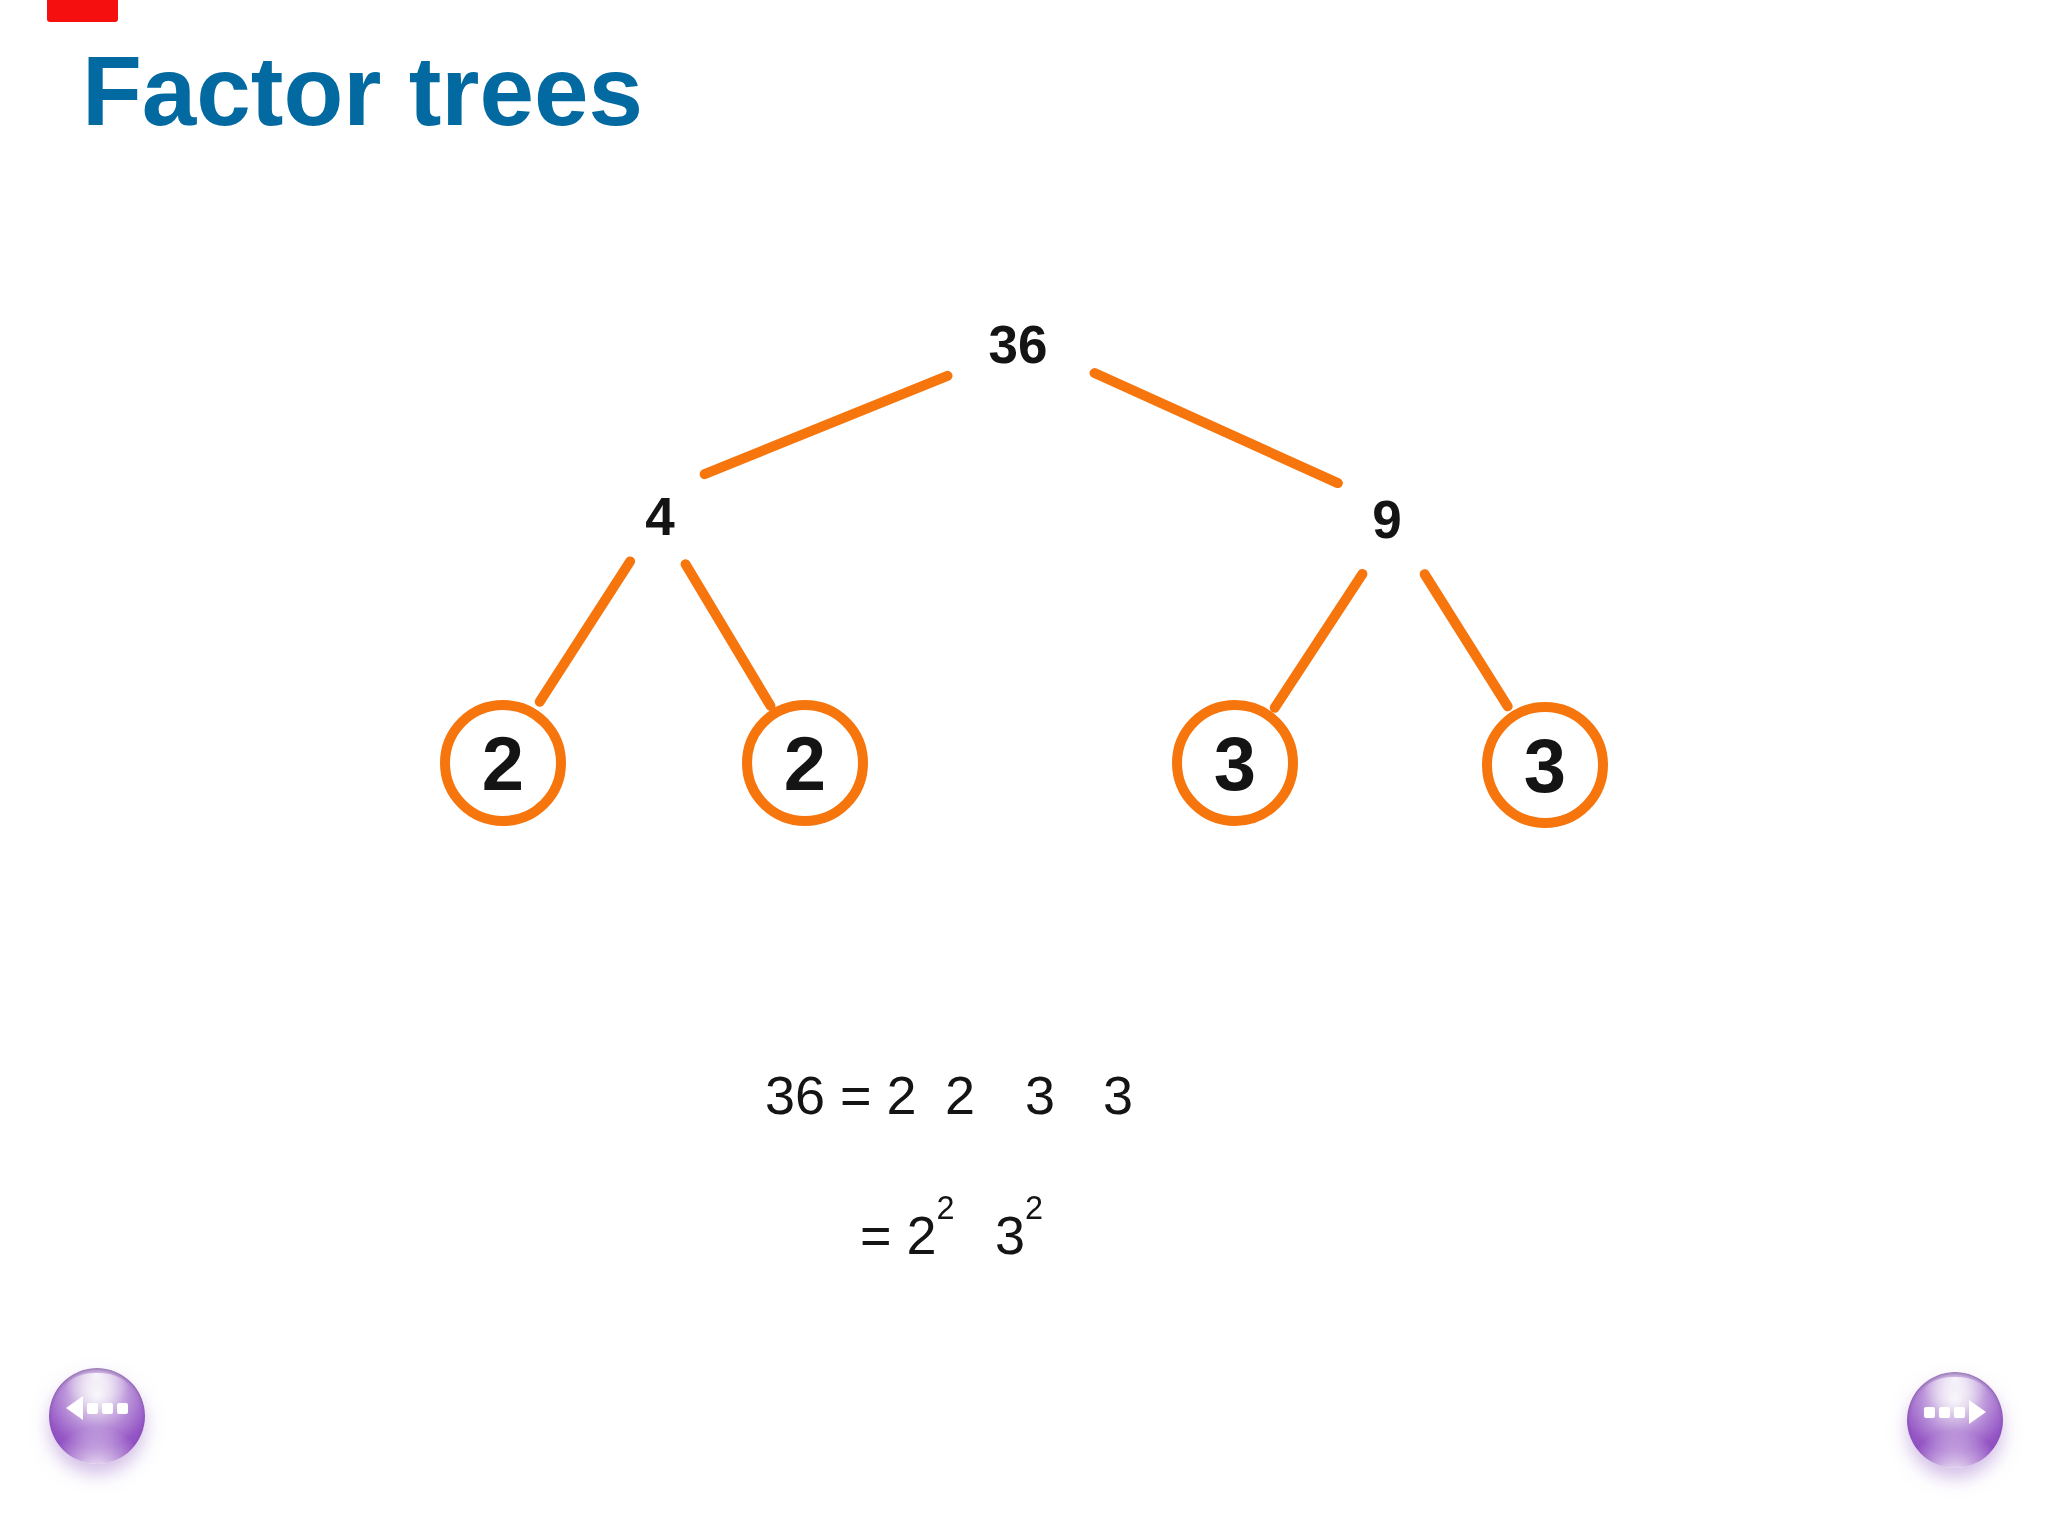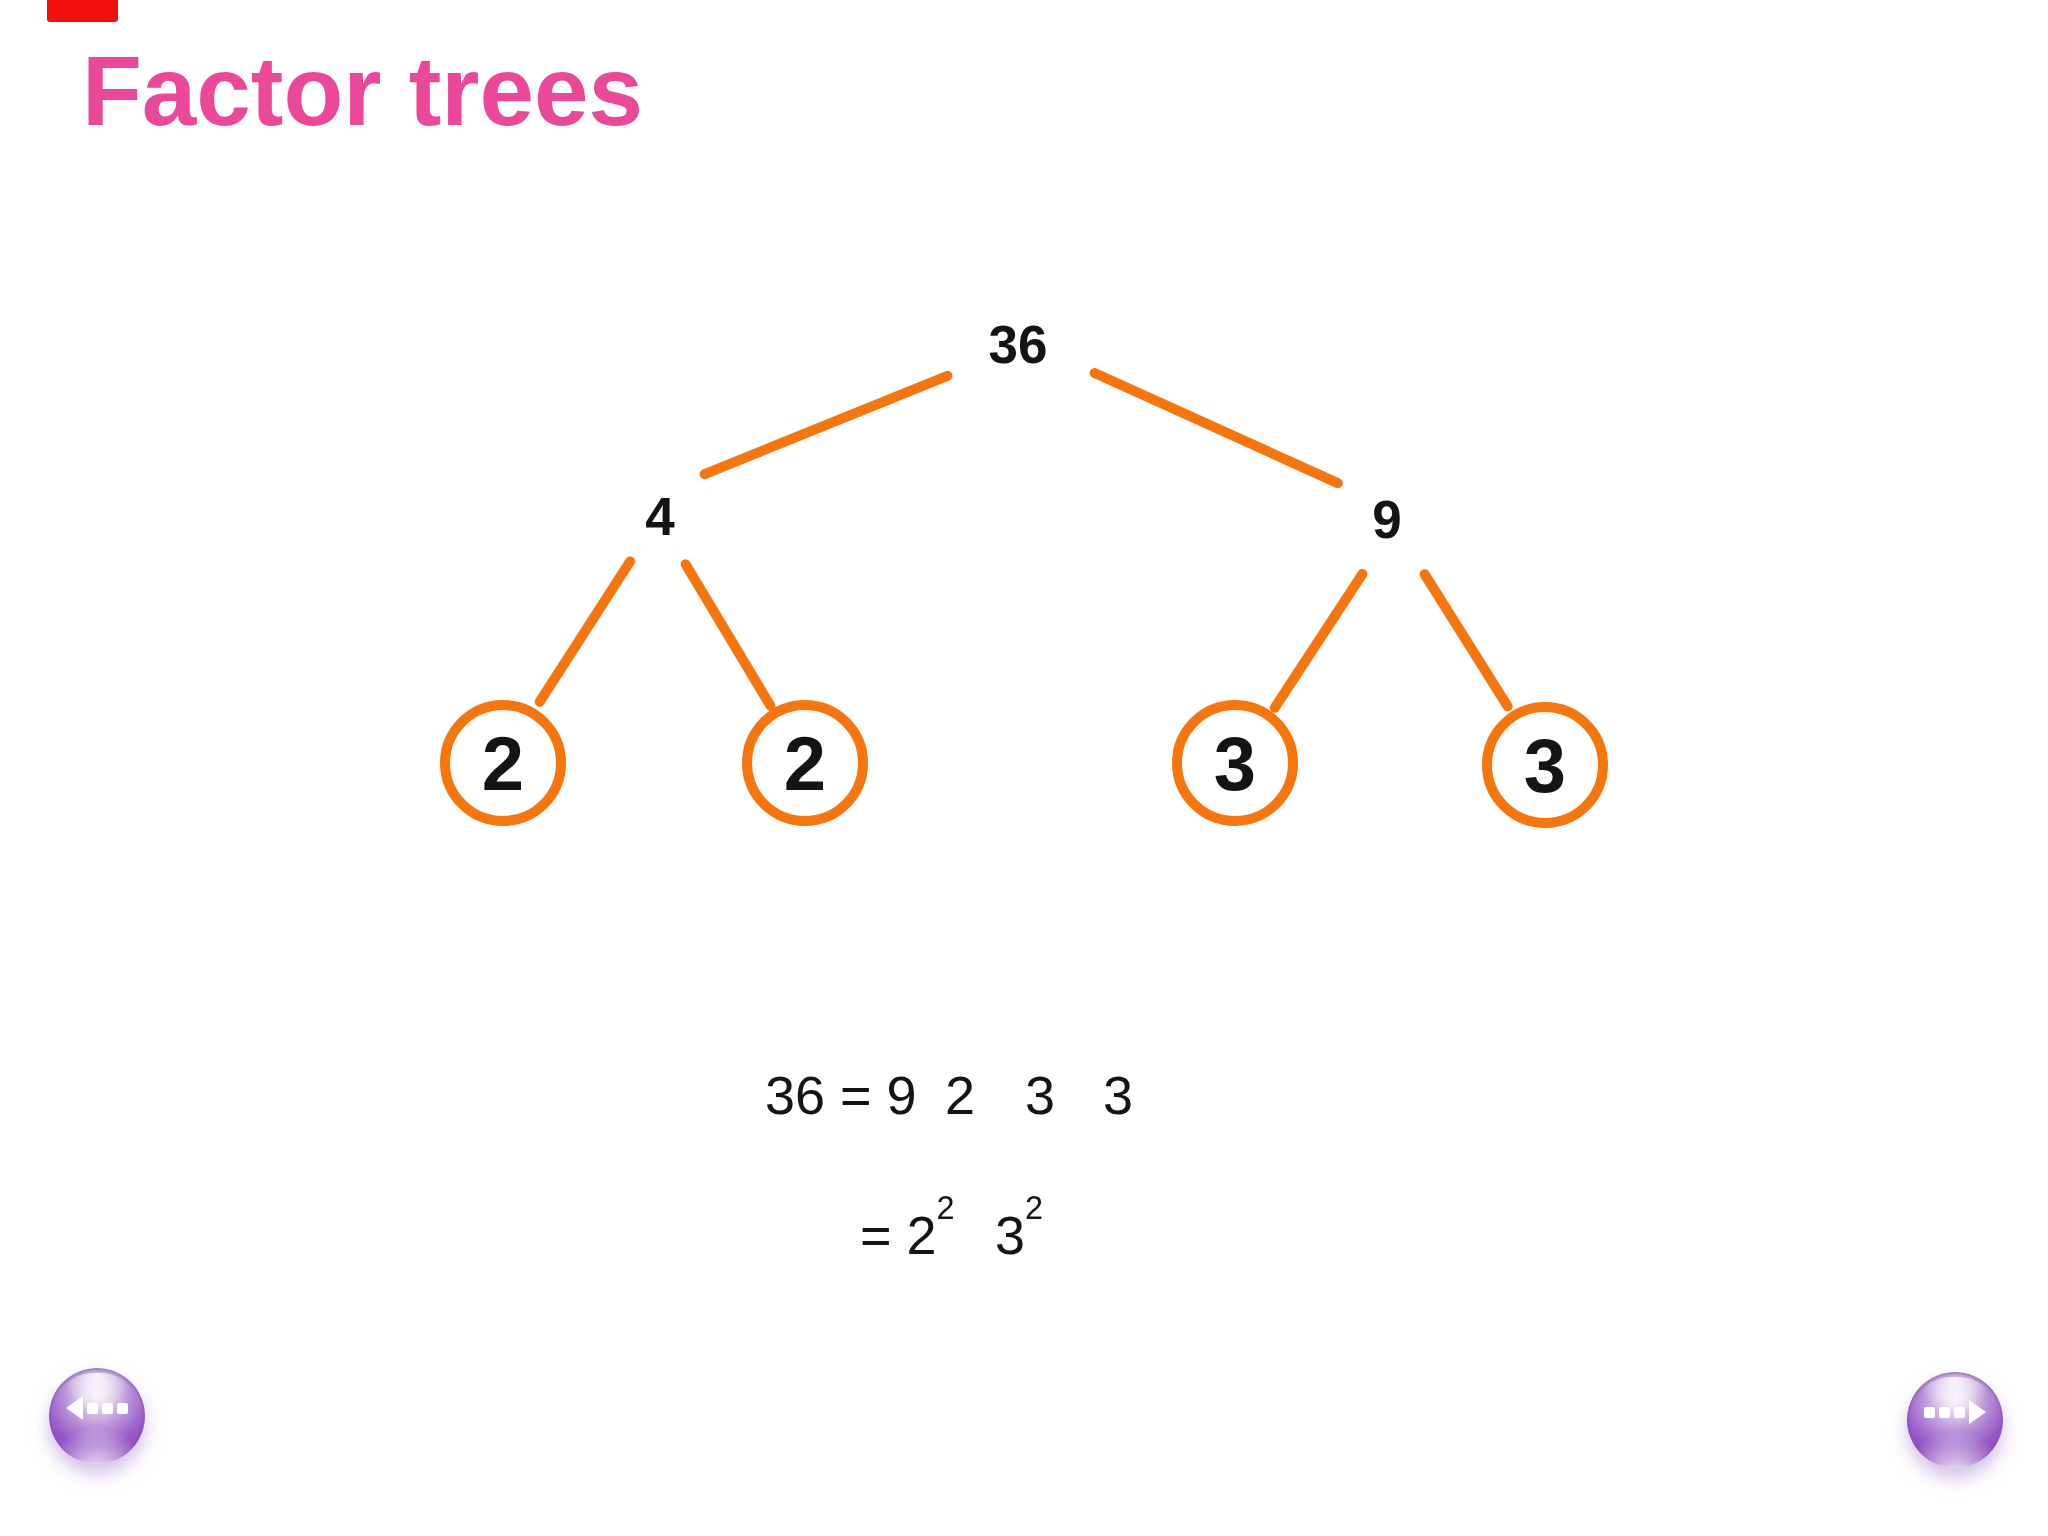--- a/index.html
+++ b/index.html
@@ -12,21 +12,21 @@
   }
   
   #red-marker{
     position:absolute;left:47px;top:0;width:71px;height:22px;
     background:#f50f0f;border-radius:0 0 3px 3px;
   }
   
   #title{
     position:absolute;left:82px;top:40px;
     font-size:98px;line-height:1.05;font-weight:bold;
-    color:#ec4899;letter-spacing:0px;white-space:nowrap;
+    color:#0369a1;letter-spacing:0px;white-space:nowrap;
   }
   
   .node{
     position:absolute;transform:translateX(-50%);
     font-weight:bold;font-size:53px;line-height:1;color:#141414;
     white-space:nowrap;
   }
   #node-36{left:1018px;top:318px;}
   #node-4{left:660px;top:490px;}
   #node-9{left:1387px;top:493px;}
@@ -110,21 +110,21 @@
     <span>2</span>
   </div>
   <div class="leaf" id="leaf-2">
     <span>3</span>
   </div>
   <div class="leaf" id="leaf-3">
     <span>3</span>
   </div>
 
   <div class="eq" id="eq-line1">
-    <span class="eq-token" id="eq1-t0">36 = 9</span>
+    <span class="eq-token" id="eq1-t0">36 = 2</span>
     <span class="eq-token" id="eq1-t1">2</span>
     <span class="eq-token" id="eq1-t2">3</span>
     <span class="eq-token" id="eq1-t3">3</span>
   </div>
 
   <div class="eq" id="eq-line2">
     <span class="eq-token" id="eq2-p0">
       <span>= 2</span><sup>2</sup>
     </span>
     <span class="eq-token" id="eq2-p1">

